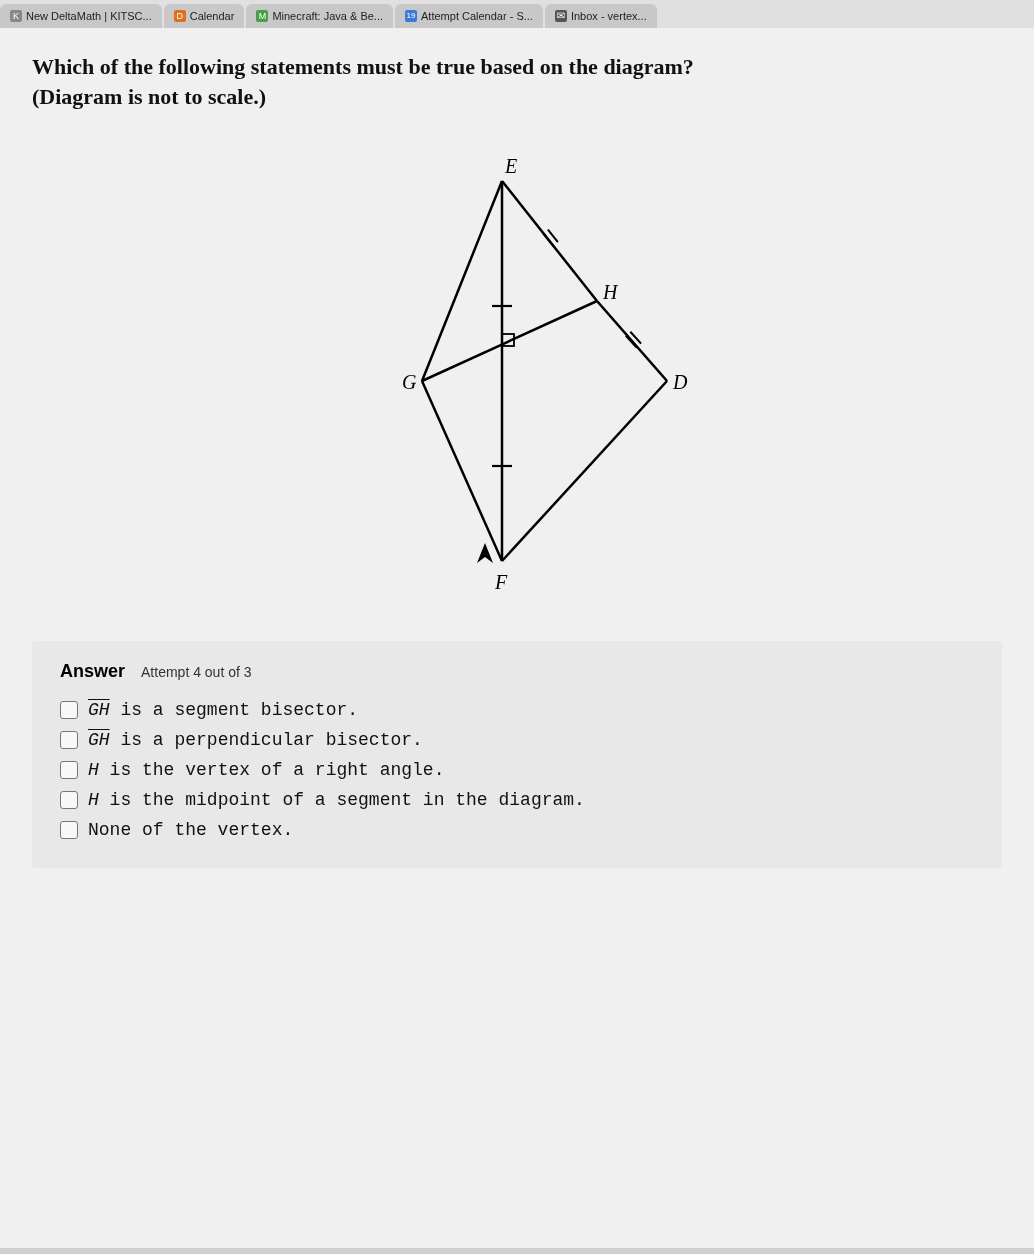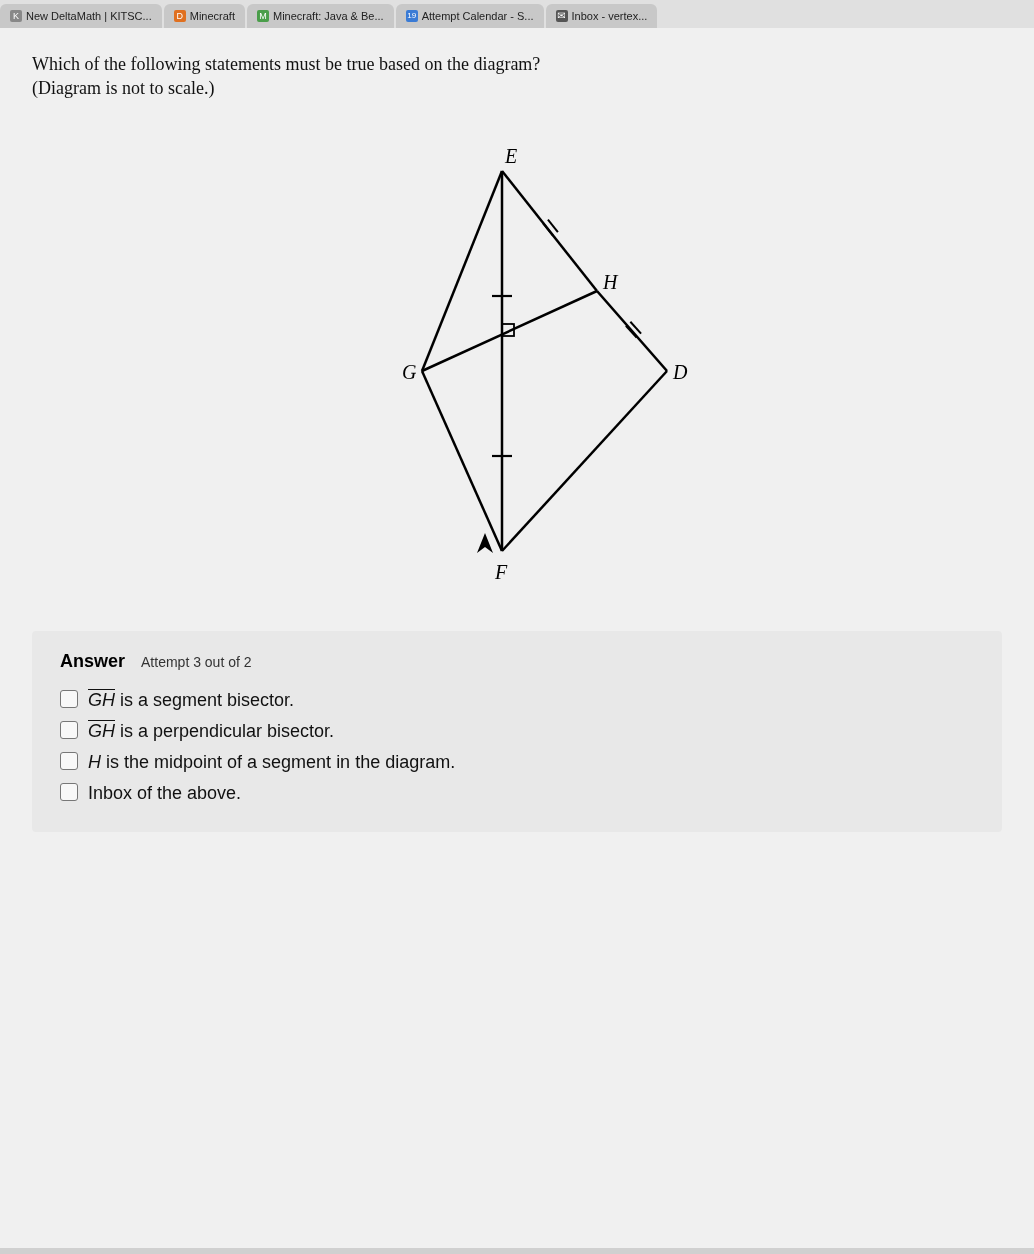--- a/index.html
+++ b/index.html
@@ -47,22 +47,22 @@
       line-height: 12px;
     }
 
     .main-content {
       background: #f0f0f0;
       padding: 24px 32px 40px 32px;
       min-height: 1220px;
     }
 
     .question-text {
-      font-size: 18px;
-      font-weight: normal;
+      font-size: 22px;
+      font-weight: bold;
       line-height: 1.35;
       margin-bottom: 20px;
       color: #111;
       font-family: Georgia, serif;
     }
 
     .diagram-area {
       display: flex;
       justify-content: center;
       align-items: center;
@@ -95,24 +95,24 @@
 
     .options-list {
       margin-top: 18px;
       display: flex;
       flex-direction: column;
       gap: 10px;
     }
 
     .option-item {
       display: flex;
-      align-items: flex-start;
+      align-items: center;
       gap: 10px;
       font-size: 18px;
-      font-family: Liberation Sans, sans-serif;
+      font-family: Liberation Mono, monospace;
       cursor: pointer;
     }
 
     .option-checkbox {
       width: 18px;
       height: 18px;
       border: 1.5px solid #777;
       border-radius: 3px;
       background: #f8f8f8;
       flex-shrink: 0;
@@ -136,21 +136,21 @@
 </head>
 <body>
 
 <div class="browser-tabs">
   <div class="tab">
     <span class="tab-icon">K</span>
     <span>New DeltaMath | KITSC...</span>
   </div>
   <div class="tab">
     <span class="tab-icon" style="background:#e07020;">D</span>
-    <span>Minecraft</span>
+    <span>Calendar</span>
   </div>
   <div class="tab">
     <span class="tab-icon" style="background:#4a9e4a;">M</span>
     <span>Minecraft: Java &amp; Be...</span>
   </div>
   <div class="tab">
     <span class="tab-icon" style="background:#3a7bd5; font-size:8px;">19</span>
     <span>Attempt Calendar - S...</span>
   </div>
   <div class="tab">
@@ -202,49 +202,55 @@
       <text x="366" y="258" font-size="20" font-family="Georgia, serif" font-style="italic">D</text>
 
       <polygon points="178,412 170,432 178,426 186,432" fill="black"></polygon>
     </svg>
   </div>
 
   <div class="answer-section">
 
     <div class="answer-header">
       <span>Answer</span>
-      <span class="attempt-text">Attempt 3 out of 2</span>
+      <span class="attempt-text">Attempt 4 out of 3</span>
     </div>
 
     <div class="options-list">
 
       <div class="option-item">
         <div class="option-checkbox"></div>
         <span class="option-label">
           <span class="overline-text">GH</span> is a segment bisector.
         </span>
       </div>
 
       <div class="option-item">
         <div class="option-checkbox"></div>
         <span class="option-label">
           <span class="overline-text">GH</span> is a perpendicular bisector.
         </span>
       </div>
 
 
+      <div class="option-item">
+        <div class="option-checkbox"></div>
+        <span class="option-label">
+          <span class="italic-text">H</span> is the vertex of a right angle.
+        </span>
+      </div>
 
       <div class="option-item">
         <div class="option-checkbox"></div>
         <span class="option-label">
           <span class="italic-text">H</span> is the midpoint of a segment in the diagram.
         </span>
       </div>
 
       <div class="option-item">
         <div class="option-checkbox"></div>
-        <span class="option-label">Inbox of the above.</span>
+        <span class="option-label">None of the vertex.</span>
       </div>
 
     </div>
   </div>
 
 </div>
 
 </body></html>

